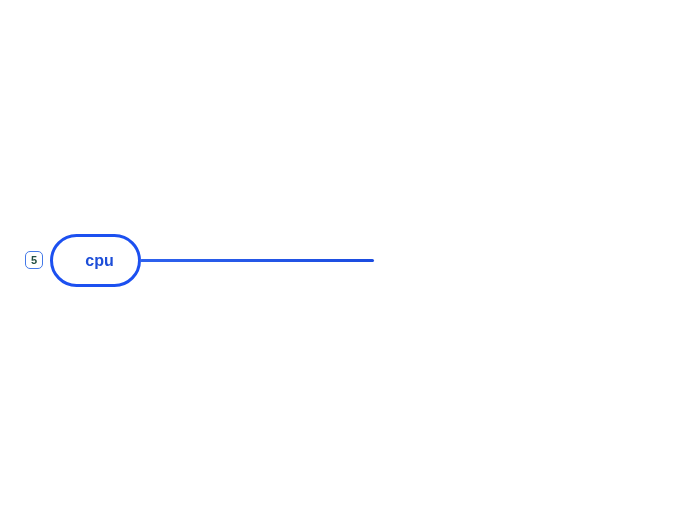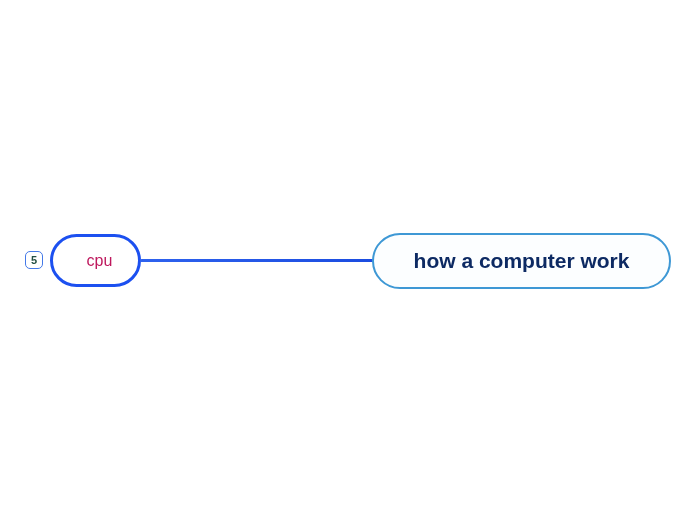--- a/index.html
+++ b/index.html
@@ -41,23 +41,23 @@
   }
   .topic-child {
     left: 50px;
     top: 234px;
     width: 91px;
     height: 53px;
     border: 3px solid #1c50f0;
     border-radius: 27px;
   }
   .topic-child .topic-label {
-    color: #be185d;
+    color: #1d4ed8;
     font-size: 16px;
-    font-weight: normal;
+    font-weight: bold;
     white-space: nowrap;
     margin-left: 8px;
   }
   .connector {
     position: absolute;
     left: 140px;
     top: 259px;
     width: 234px;
     height: 3px;
     background: linear-gradient(90deg, #2e62ee 0%, #1b4ce0 100%);
@@ -88,17 +88,14 @@
 <div class="canvas">
 
   <div class="count-badge">5</div>
 
   <div class="topic topic-child">
     <span class="topic-label">cpu</span>
   </div>
 
   <div class="connector"></div>
 
-  <div class="topic topic-root">
-    <span class="topic-label">how a computer work</span>
-  </div>
 
 </div>
 
 </body></html>

